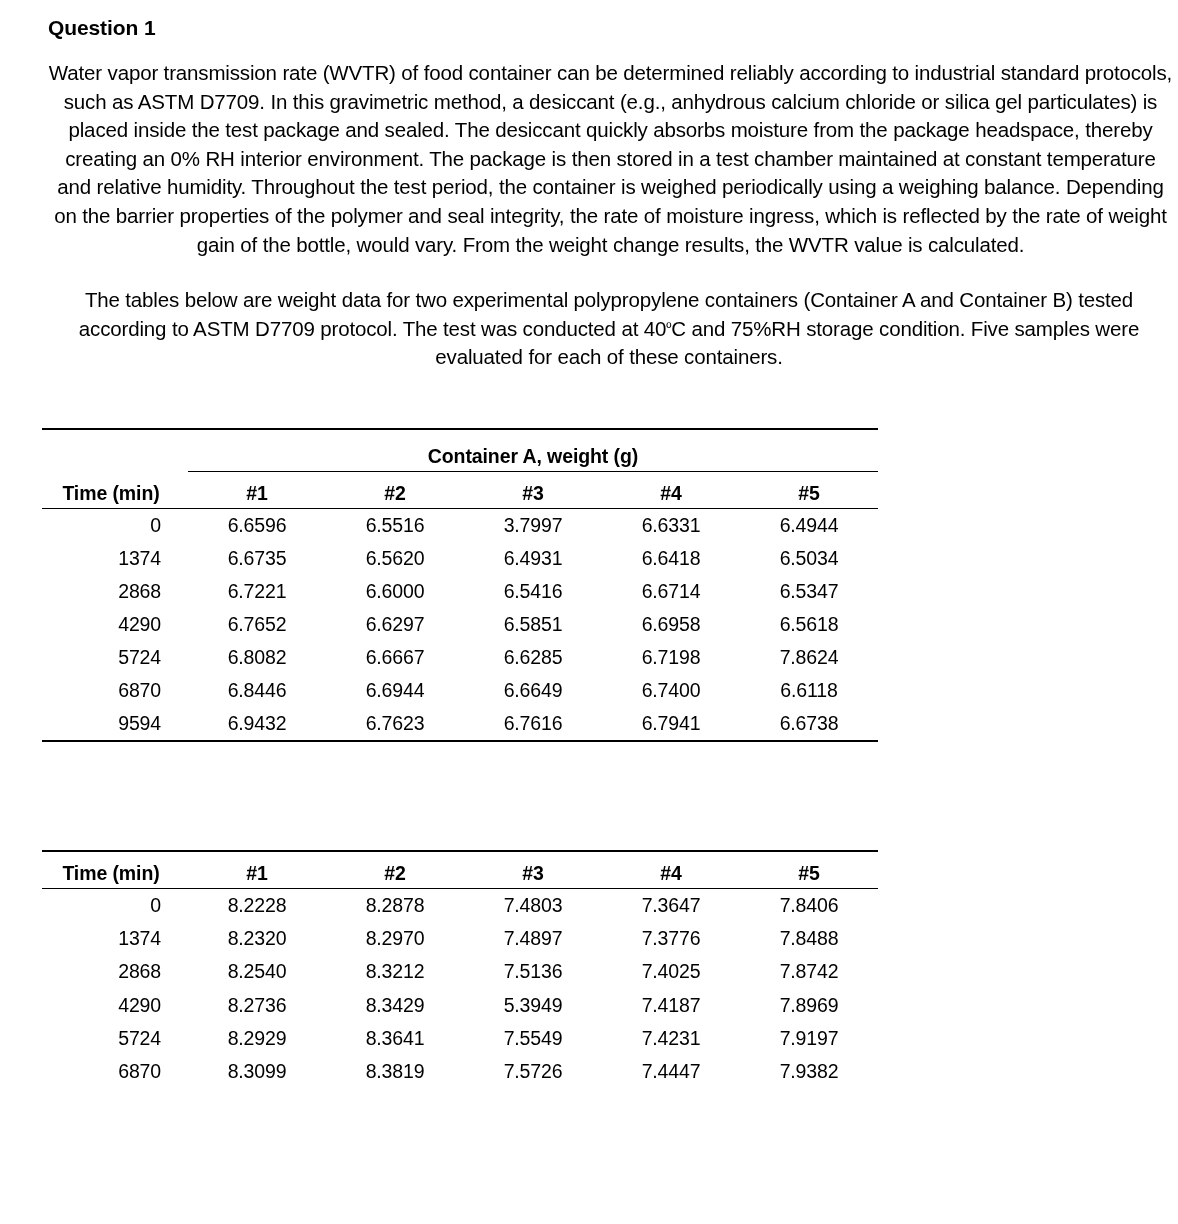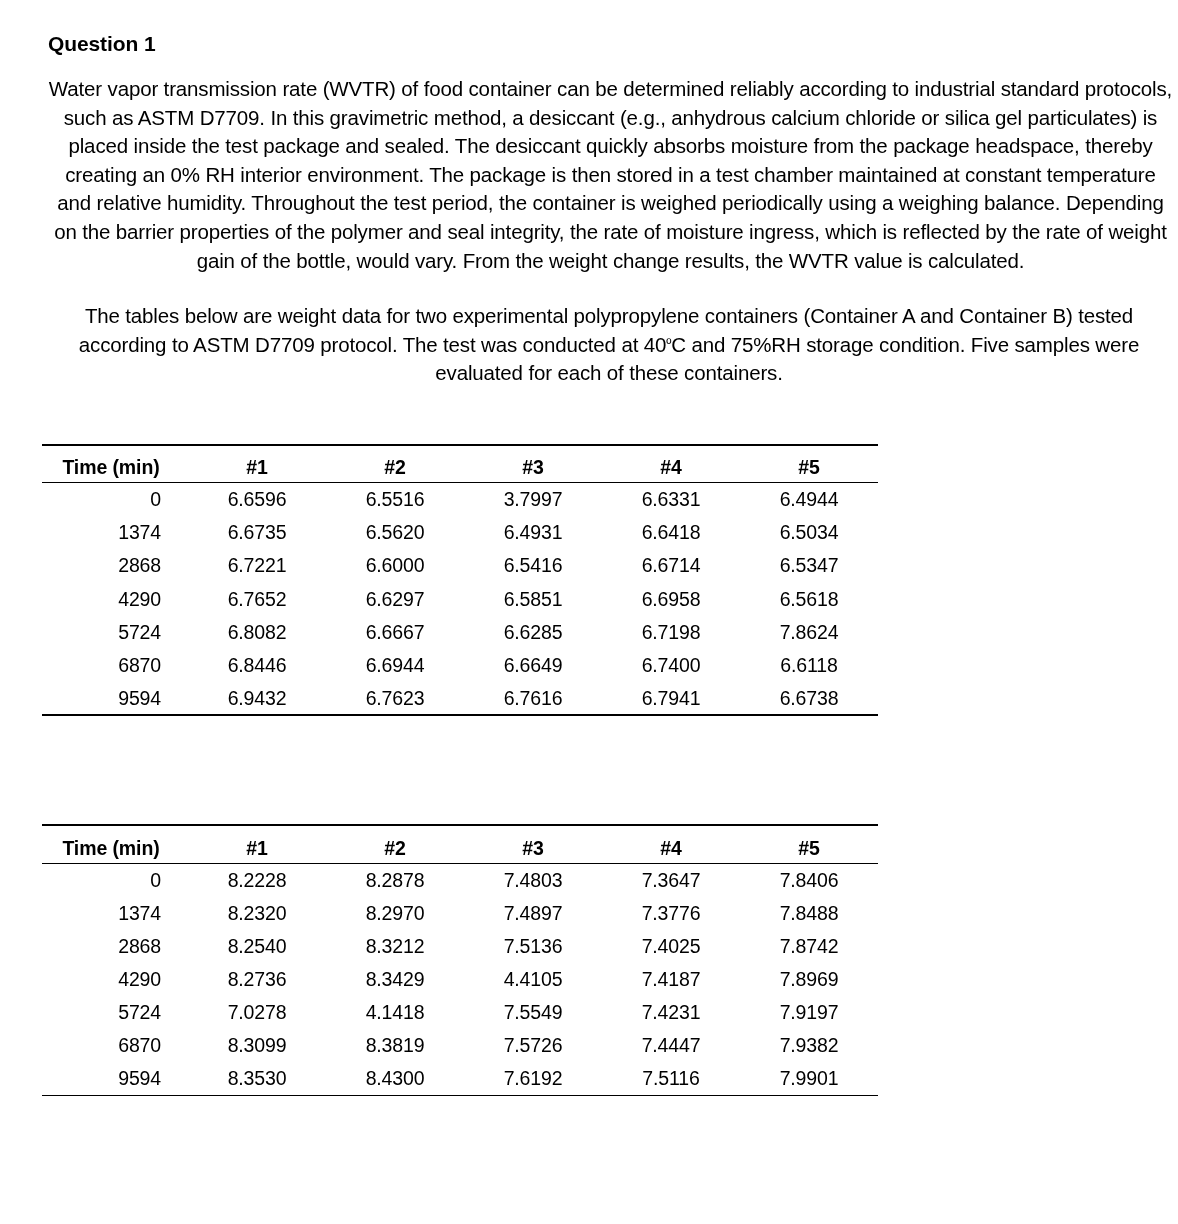--- a/index.html
+++ b/index.html
@@ -14,21 +14,20 @@
     color: #000000;
     -webkit-font-smoothing: antialiased;
   }
   .page {
     position: relative;
     width: 1178px;
     height: 1080px;
     box-sizing: border-box;
     padding: 14px 0 0 0;
     overflow: hidden;
-    margin-top: 16px;
   }
 
   
   .q-title {
     font-size: 21px;
     font-weight: bold;
     margin: 0 0 0 48px;
     line-height: 28px;
     letter-spacing: -0.1px;
   }
@@ -148,20 +147,24 @@
           <col class="c-s">
           <col class="c-s">
           <col class="c-s">
           <col class="c-s">
           <col class="c-s">
       </colgroup>
       <thead>
         <tr class="rule-top">
           <th colspan="6"></th>
         </tr>
+        <tr class="group-row">
+          <th class="spacer"></th>
+          <th class="group-title" colspan="5">Container A, weight (g)</th>
+        </tr>
         <tr class="head-row">
           <th class="th-time">Time (min)</th>
           <th>#1</th>
           <th>#2</th>
           <th>#3</th>
           <th>#4</th>
           <th>#5</th>
         </tr>
       </thead>
       <tbody>
@@ -273,28 +276,28 @@
           <td>8.2540</td>
           <td>8.3212</td>
           <td>7.5136</td>
           <td>7.4025</td>
           <td>7.8742</td>
         </tr>
         <tr>
           <td class="time-cell">4290</td>
           <td>8.2736</td>
           <td>8.3429</td>
-          <td>4.4105</td>
+          <td>5.3949</td>
           <td>7.4187</td>
           <td>7.8969</td>
         </tr>
         <tr>
           <td class="time-cell">5724</td>
-          <td>7.0278</td>
-          <td>4.1418</td>
+          <td>8.2929</td>
+          <td>8.3641</td>
           <td>7.5549</td>
           <td>7.4231</td>
           <td>7.9197</td>
         </tr>
         <tr>
           <td class="time-cell">6870</td>
           <td>8.3099</td>
           <td>8.3819</td>
           <td>7.5726</td>
           <td>7.4447</td>

